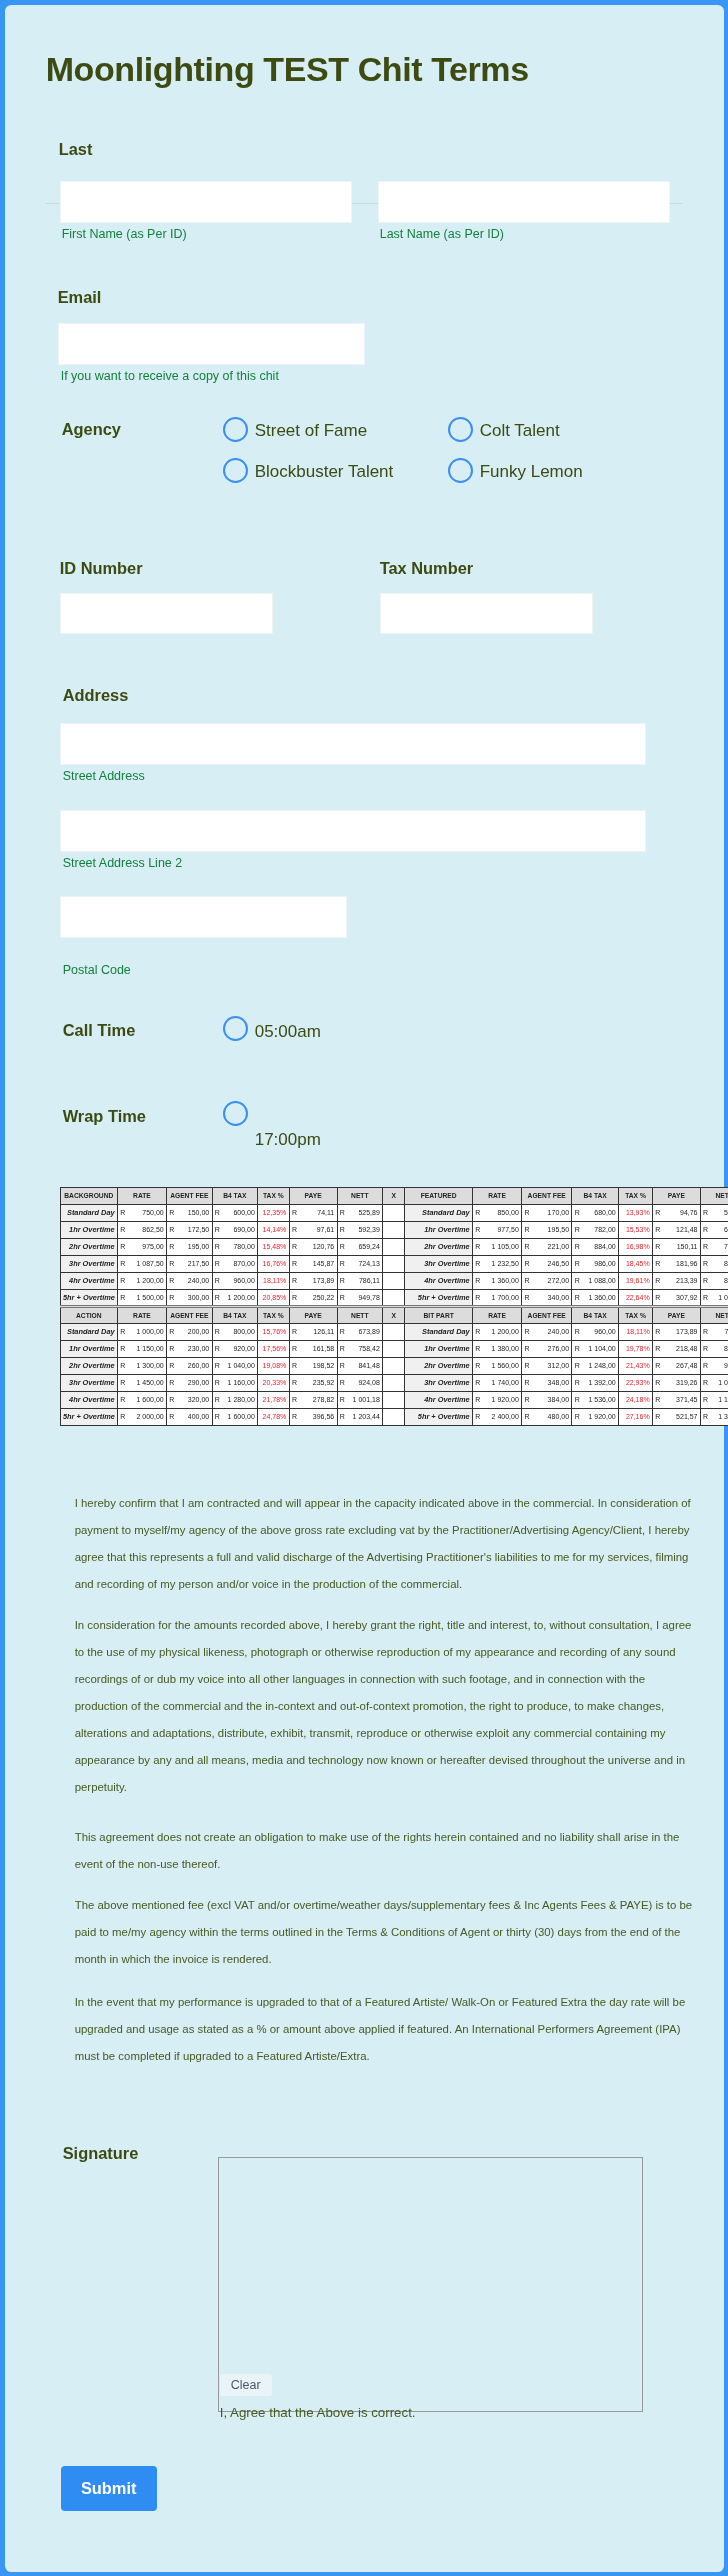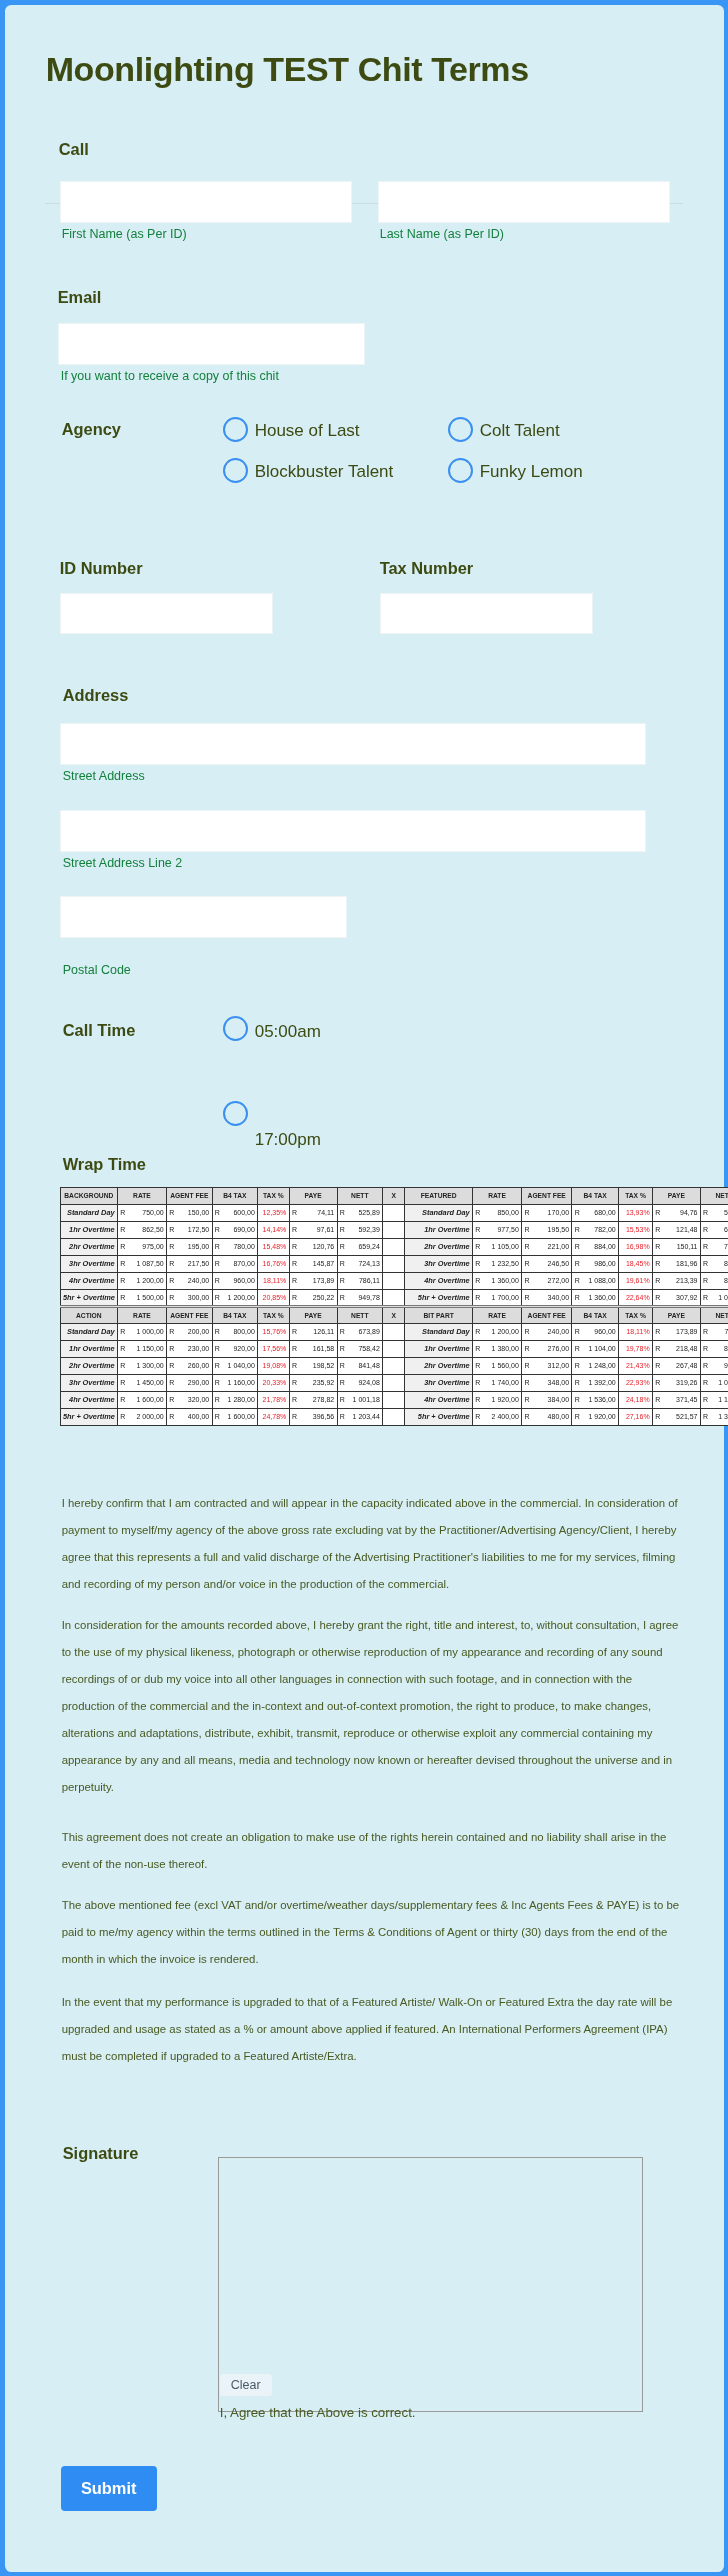--- a/index.html
+++ b/index.html
@@ -10,21 +10,21 @@
     background: #d6eef4; border-radius: 6.3px;
   }
   .abs { position: absolute; }
   .title { left: 41px; top: 45px; font-size: 34px; font-weight: bold; color: #3d4a12; letter-spacing: -0.4px; }
   .divider { left: 40px; top: 198px; width: 638px; height: 0.8px; background: #c8dde3; }
   .label { font-size: 16.4px; font-weight: bold; color: #3d4a12; }
   .sub { font-size: 12.5px; color: #15803d; }
   .input { background: #ffffff; border: 0.8px solid #eef3f5; }
   .radio { width: 25px; height: 25px; border: 2.3px solid #3a8ff0; border-radius: 50%; background: transparent; }
   .radio-label { font-size: 17px; color: #3d4a12; }
-  .para { left: 57px; width: 619px; font-size: 11.4px; line-height: 27px; color: #4a5a22; }
+  .para { left: 70px; width: 619px; font-size: 11.4px; line-height: 27px; color: #4a5a22; }
 
   
   .rate-table { position: absolute; left: 55px; top: 1182px; width: 709px; border-collapse: collapse; table-layout: fixed; background: #fff; font-family: "Liberation Sans", sans-serif; }
   .rate-table td, .rate-table th { border: 1.2px solid #333; height: 17px; font-size: 7px; padding: 0 2.3px; white-space: nowrap; color: #222; }
   .rate-table th { background: #dcdcdc; font-weight: bold; text-align: center; font-size: 6.7px; }
   .rate-table td.rowlabel { background: #f0f0f0; font-weight: bold; font-style: italic; text-align: right; font-size: 7.4px; }
   .rate-table td.money { text-align: right; }
   .rate-table td.money .cur { float: left; }
   .rate-table td.tax { color: #e8202a; text-align: right; font-weight: normal; }
   .rate-table td.x { background: #fff; }
@@ -36,34 +36,34 @@
   .submit { left: 56px; top: 2461px; width: 96px; height: 45px; background: #2f8cf2; color: #fff; border: none; border-radius: 3.9px; font-size: 16.4px; font-weight: bold; }
 </style>
 </head>
 <body>
 
 <div class="form">
 
   <h1 class="abs title">Moonlighting TEST Chit Terms</h1>
   <div class="abs divider"></div>
 
-  <div class="abs label" style="left:54px; top:135px;">Call</div>
+  <div class="abs label" style="left:54px; top:135px;">Last</div>
   <input class="abs input" style="left: 55px; top: 176px; width: 292px; height: 42px;" value="">
   <div class="abs sub" style="left:57px; top:222px;">First Name (as Per ID)</div>
   <input class="abs input" style="left: 373px; top: 176px; width: 292px; height: 42px;" value="">
   <div class="abs sub" style="left:375px; top:222px;">Last Name (as Per ID)</div>
 
   <div class="abs label" style="left:53px; top:283px;">Email</div>
   <input class="abs input" style="left: 53px; top: 318px; width: 307px; height: 42px;" value="">
   <div class="abs sub" style="left:56px; top:364px;">If you want to receive a copy of this chit</div>
 
   <div class="abs label" style="left:57px; top:415px;">Agency</div>
   <div class="abs" style="left:218px; top:412px;">
     <span class="abs radio" style="left:0; top:0;"></span>
-    <span class="abs radio-label" style="left:32px; top:4.7px; white-space:nowrap;">House of Last</span>
+    <span class="abs radio-label" style="left:32px; top:4.7px; white-space:nowrap;">Street of Fame</span>
   </div>
   <div class="abs" style="left:443px; top:412px;">
     <span class="abs radio" style="left:0; top:0;"></span>
     <span class="abs radio-label" style="left:32px; top:4.7px; white-space:nowrap;">Colt Talent</span>
   </div>
   <div class="abs" style="left:218px; top:453px;">
     <span class="abs radio" style="left:0; top:0;"></span>
     <span class="abs radio-label" style="left:32px; top:4.7px; white-space:nowrap;">Blockbuster Talent</span>
   </div>
   <div class="abs" style="left:443px; top:453px;">
@@ -82,21 +82,21 @@
   <input class="abs input" style="left: 55px; top: 805px; width: 586px; height: 42px;">
   <div class="abs sub" style="left:58px; top:851px;">Street Address Line 2</div>
   <input class="abs input" style="left: 55px; top: 891px; width: 287px; height: 42px;">
   <div class="abs sub" style="left:58px; top:938px;margin-top:20px;">Postal Code</div>
 
   <div class="abs label" style="left:58px; top:1016px;">Call Time</div>
   <div class="abs" style="left:218px; top:1011px;">
     <span class="abs radio" style="left:0; top:0;"></span>
     <span class="abs radio-label" style="left:32px; top:6.3px; white-space:nowrap;">05:00am</span>
   </div>
-  <div class="abs label" style="left:58px; top:1102px;margin-top:48px;">Wrap Time</div>
+  <div class="abs label" style="left:58px; top:1102px;">Wrap Time</div>
   <div class="abs" style="left:218px; top:1096px;">
     <span class="abs radio" style="left:0; top:0;"></span>
     <span class="abs radio-label" style="left:32px; top:6.3px; white-space:nowrap;margin-top:23px;">17:00pm</span>
   </div>
 
   <table class="rate-table">
     <colgroup>
       <col style="width:49px">
         <col style="width:42px">
         <col style="width:39px">

